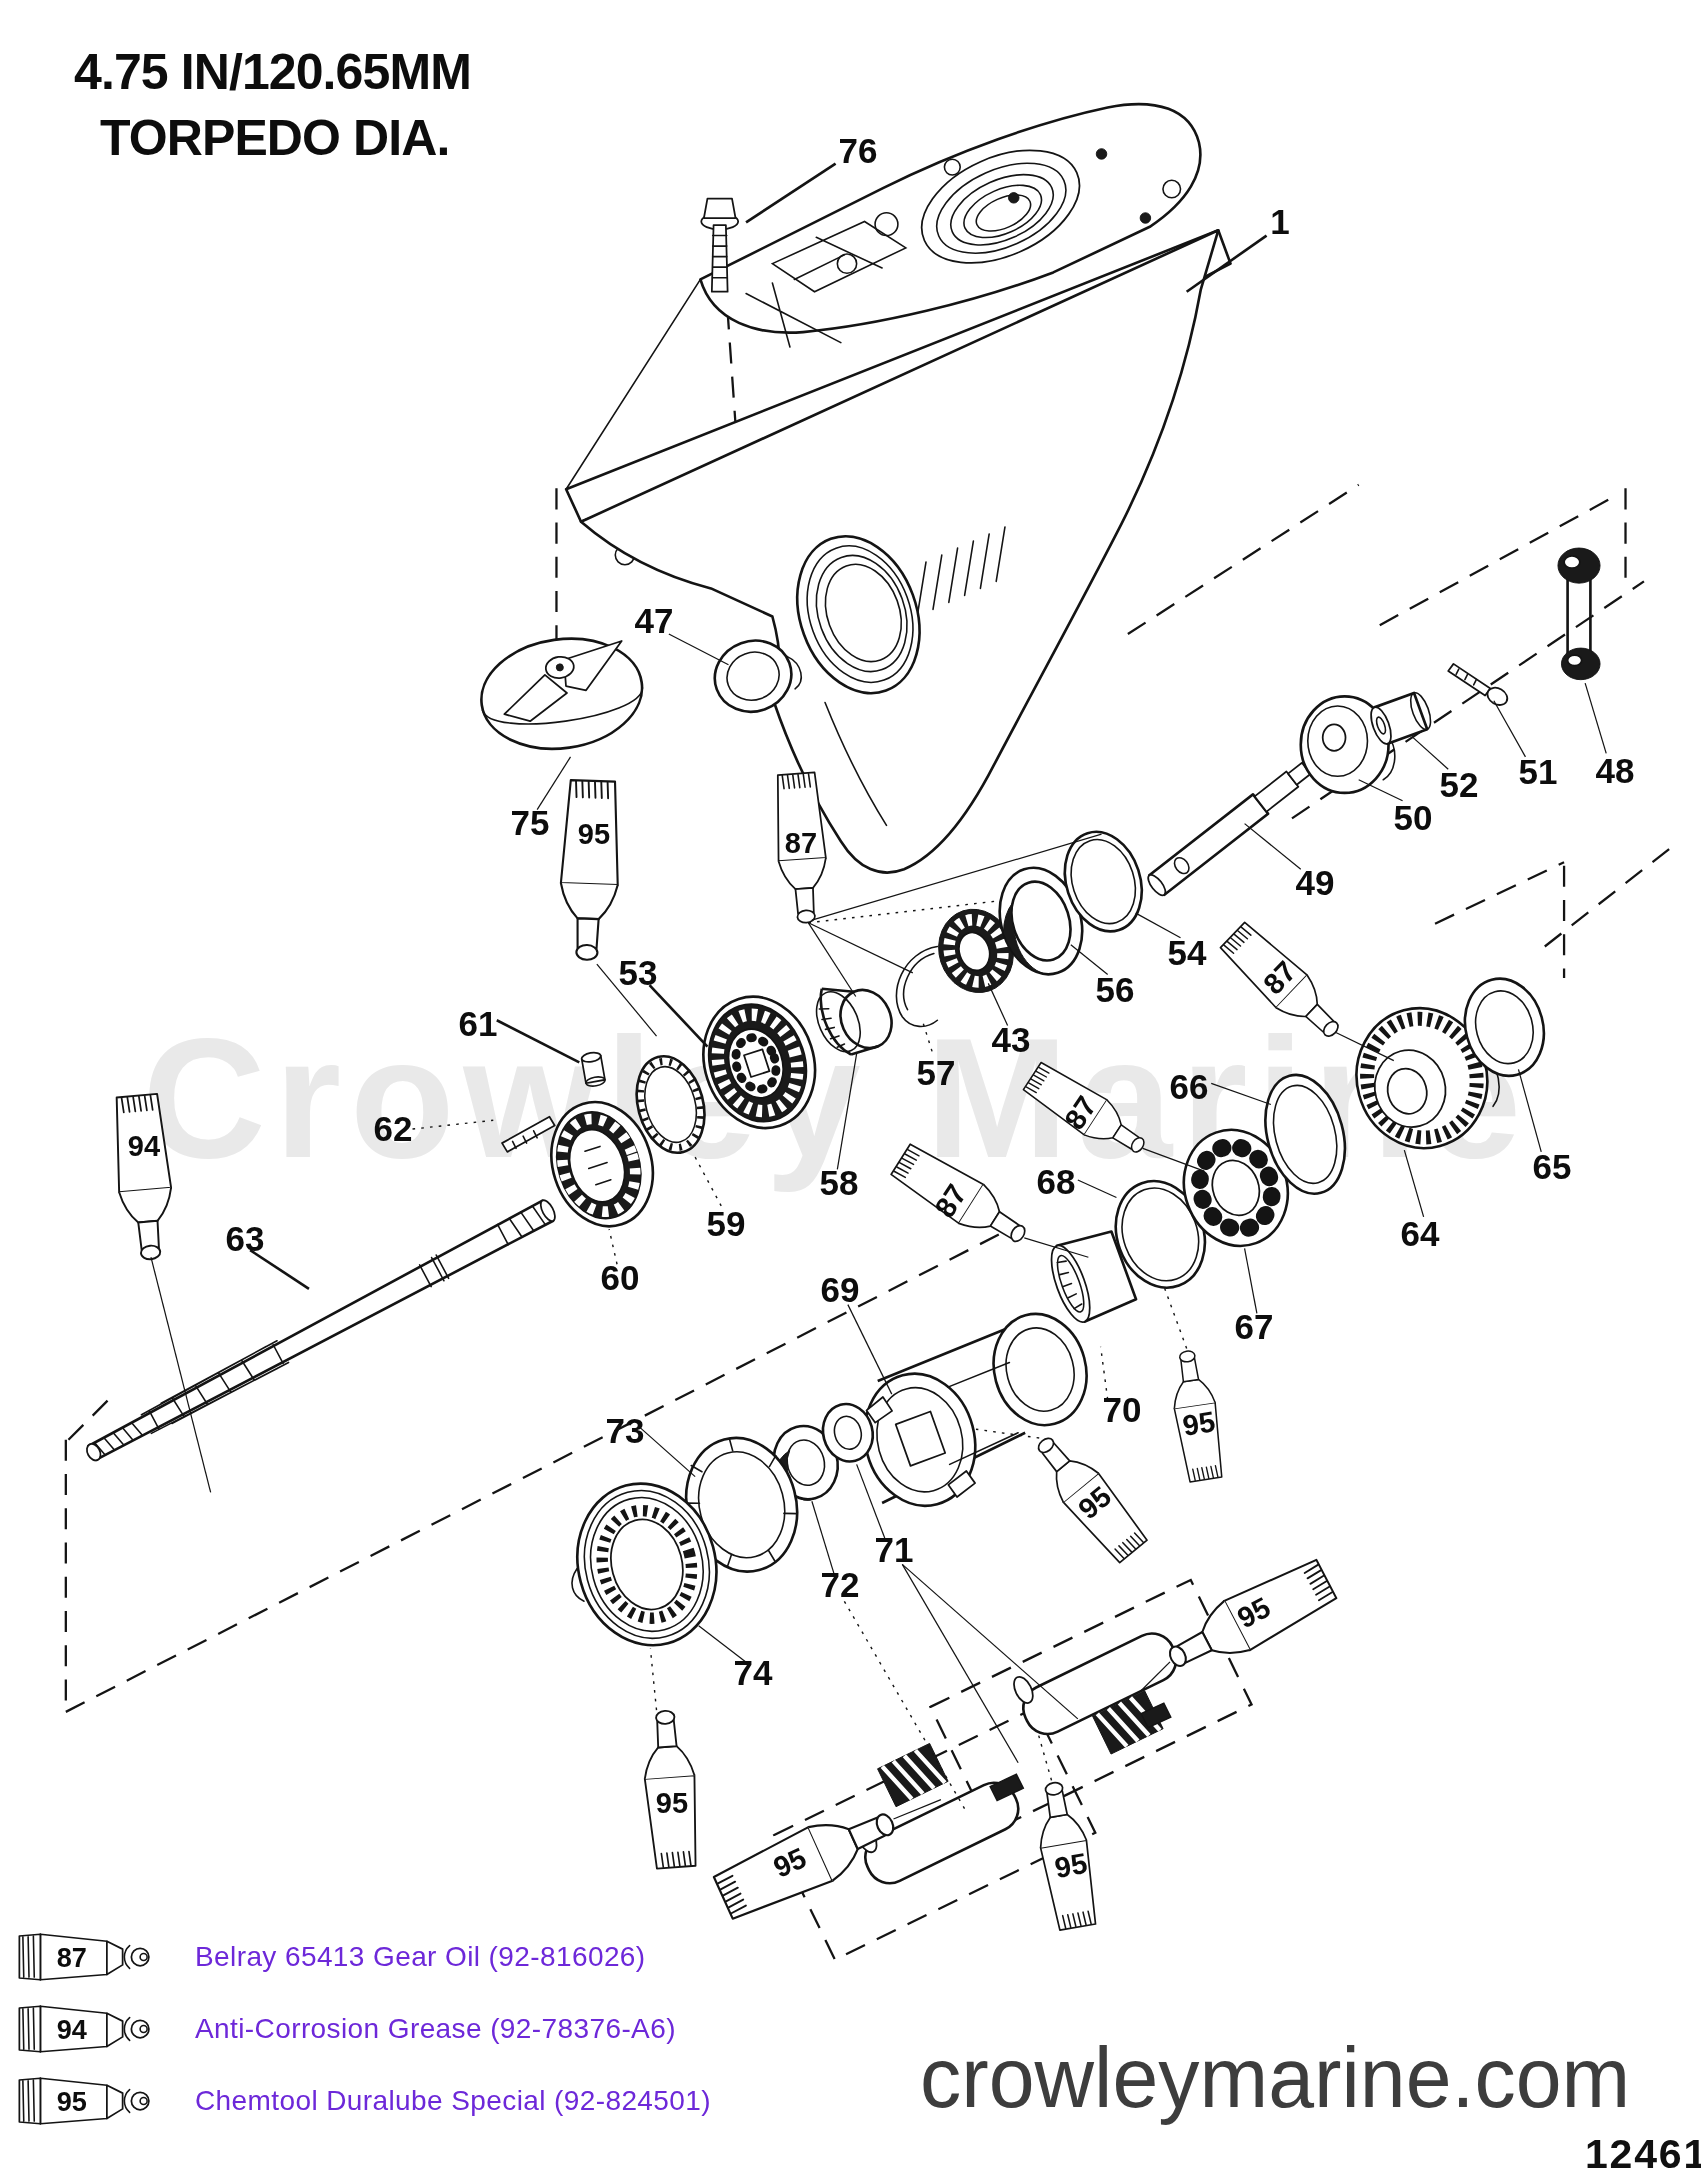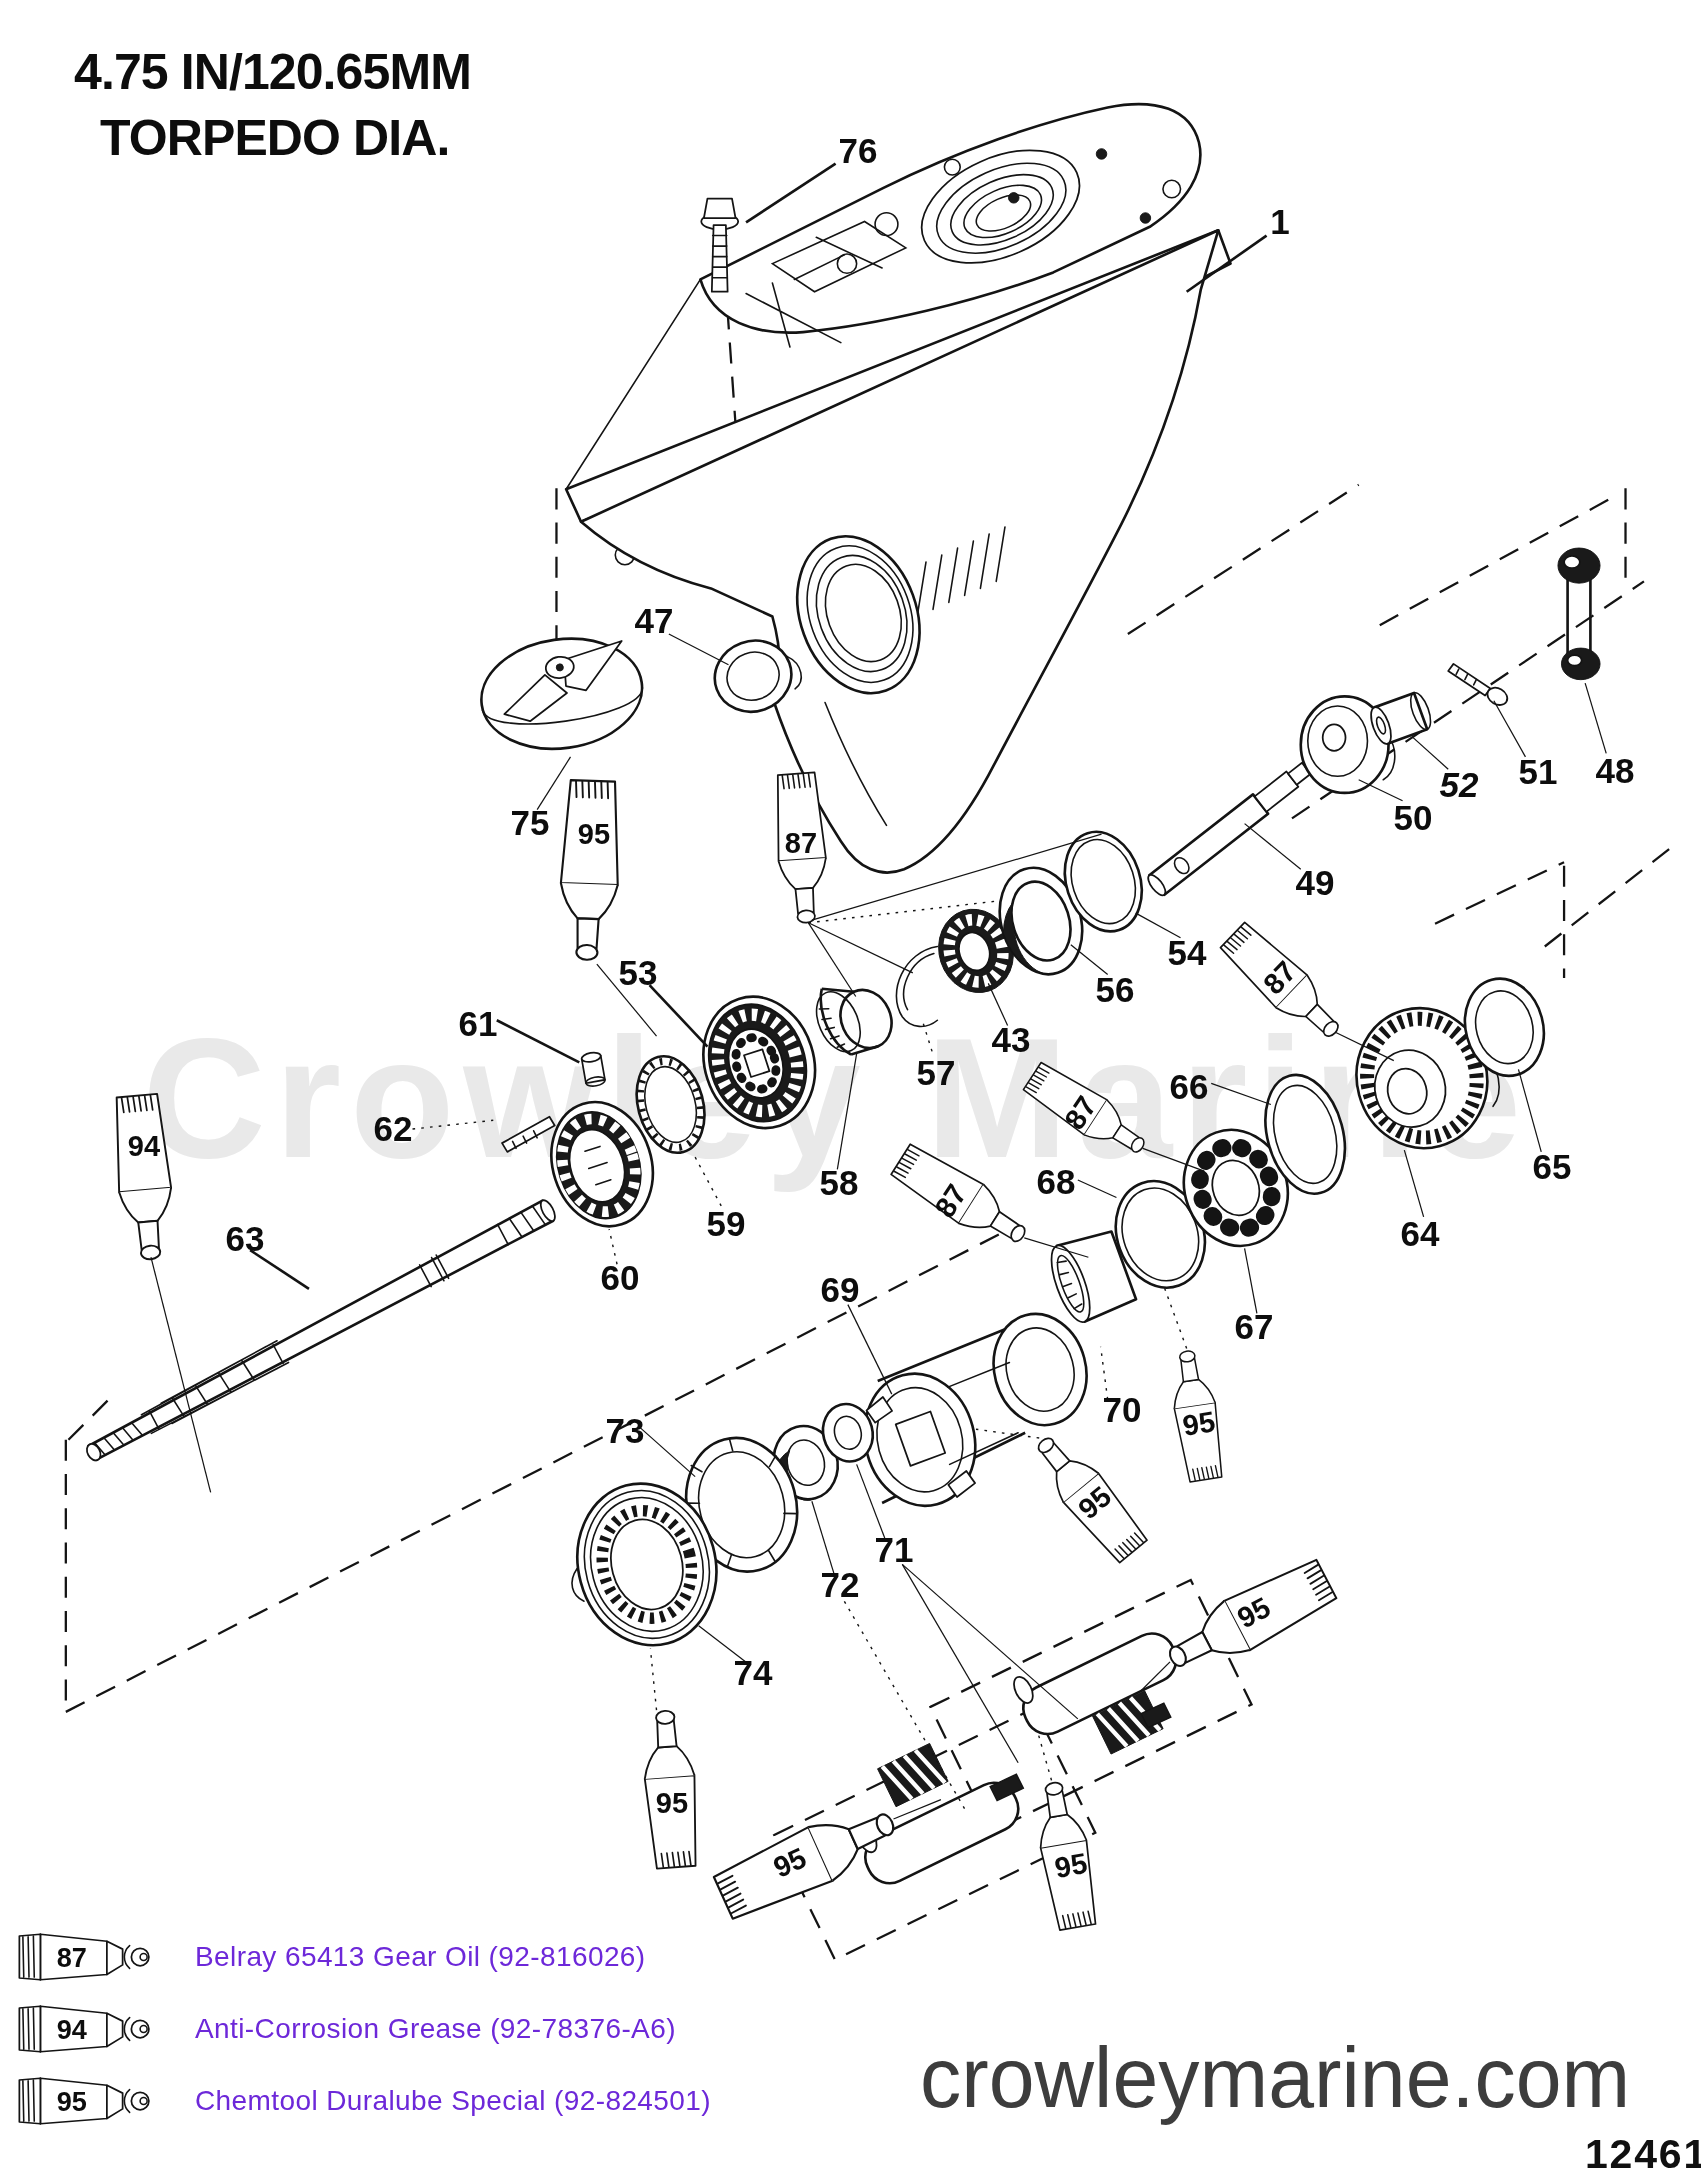--- a/index.html
+++ b/index.html
@@ -417,21 +417,21 @@
         <div class="callout" style="left: 230px; top: 1239px; margin-left: 15px;">63</div>
         <div class="callout" style="left: 620px; top: 1278px;">60</div>
         <div class="callout" style="left: 726px; top: 1224px;">59</div>
         <div class="callout" style="left: 839px; top: 1183px;">58</div>
         <div class="callout" style="left: 936px; top: 1073px;">57</div>
         <div class="callout" style="left: 1011px; top: 1040px;">43</div>
         <div class="callout" style="left: 1115px; top: 990px;">56</div>
         <div class="callout" style="left: 1187px; top: 953px;">54</div>
         <div class="callout" style="left: 1315px; top: 883px;">49</div>
         <div class="callout" style="left: 1413px; top: 818px;">50</div>
-        <div class="callout" style="left: 1459px; top: 785px; font-style: italic;">52</div>
+        <div class="callout" style="left: 1459px; top: 785px;">52</div>
         <div class="callout" style="left: 1538px; top: 772px; text-align: center;">51</div>
         <div class="callout" style="left: 1615px; top: 771px;">48</div>
         <div class="callout" style="left: 1189px; top: 1087px;">66</div>
         <div class="callout" style="left: 1056px; top: 1182px;">68</div>
         <div class="callout" style="left: 1552px; top: 1167px;">65</div>
         <div class="callout" style="left: 1420px; top: 1234px;">64</div>
         <div class="callout" style="left: 1254px; top: 1327px;">67</div>
         <div class="callout" style="left: 840px; top: 1290px;">69</div>
         <div class="callout" style="left: 1122px; top: 1410px;">70</div>
         <div class="callout" style="left: 894px; top: 1550px;">71</div>

